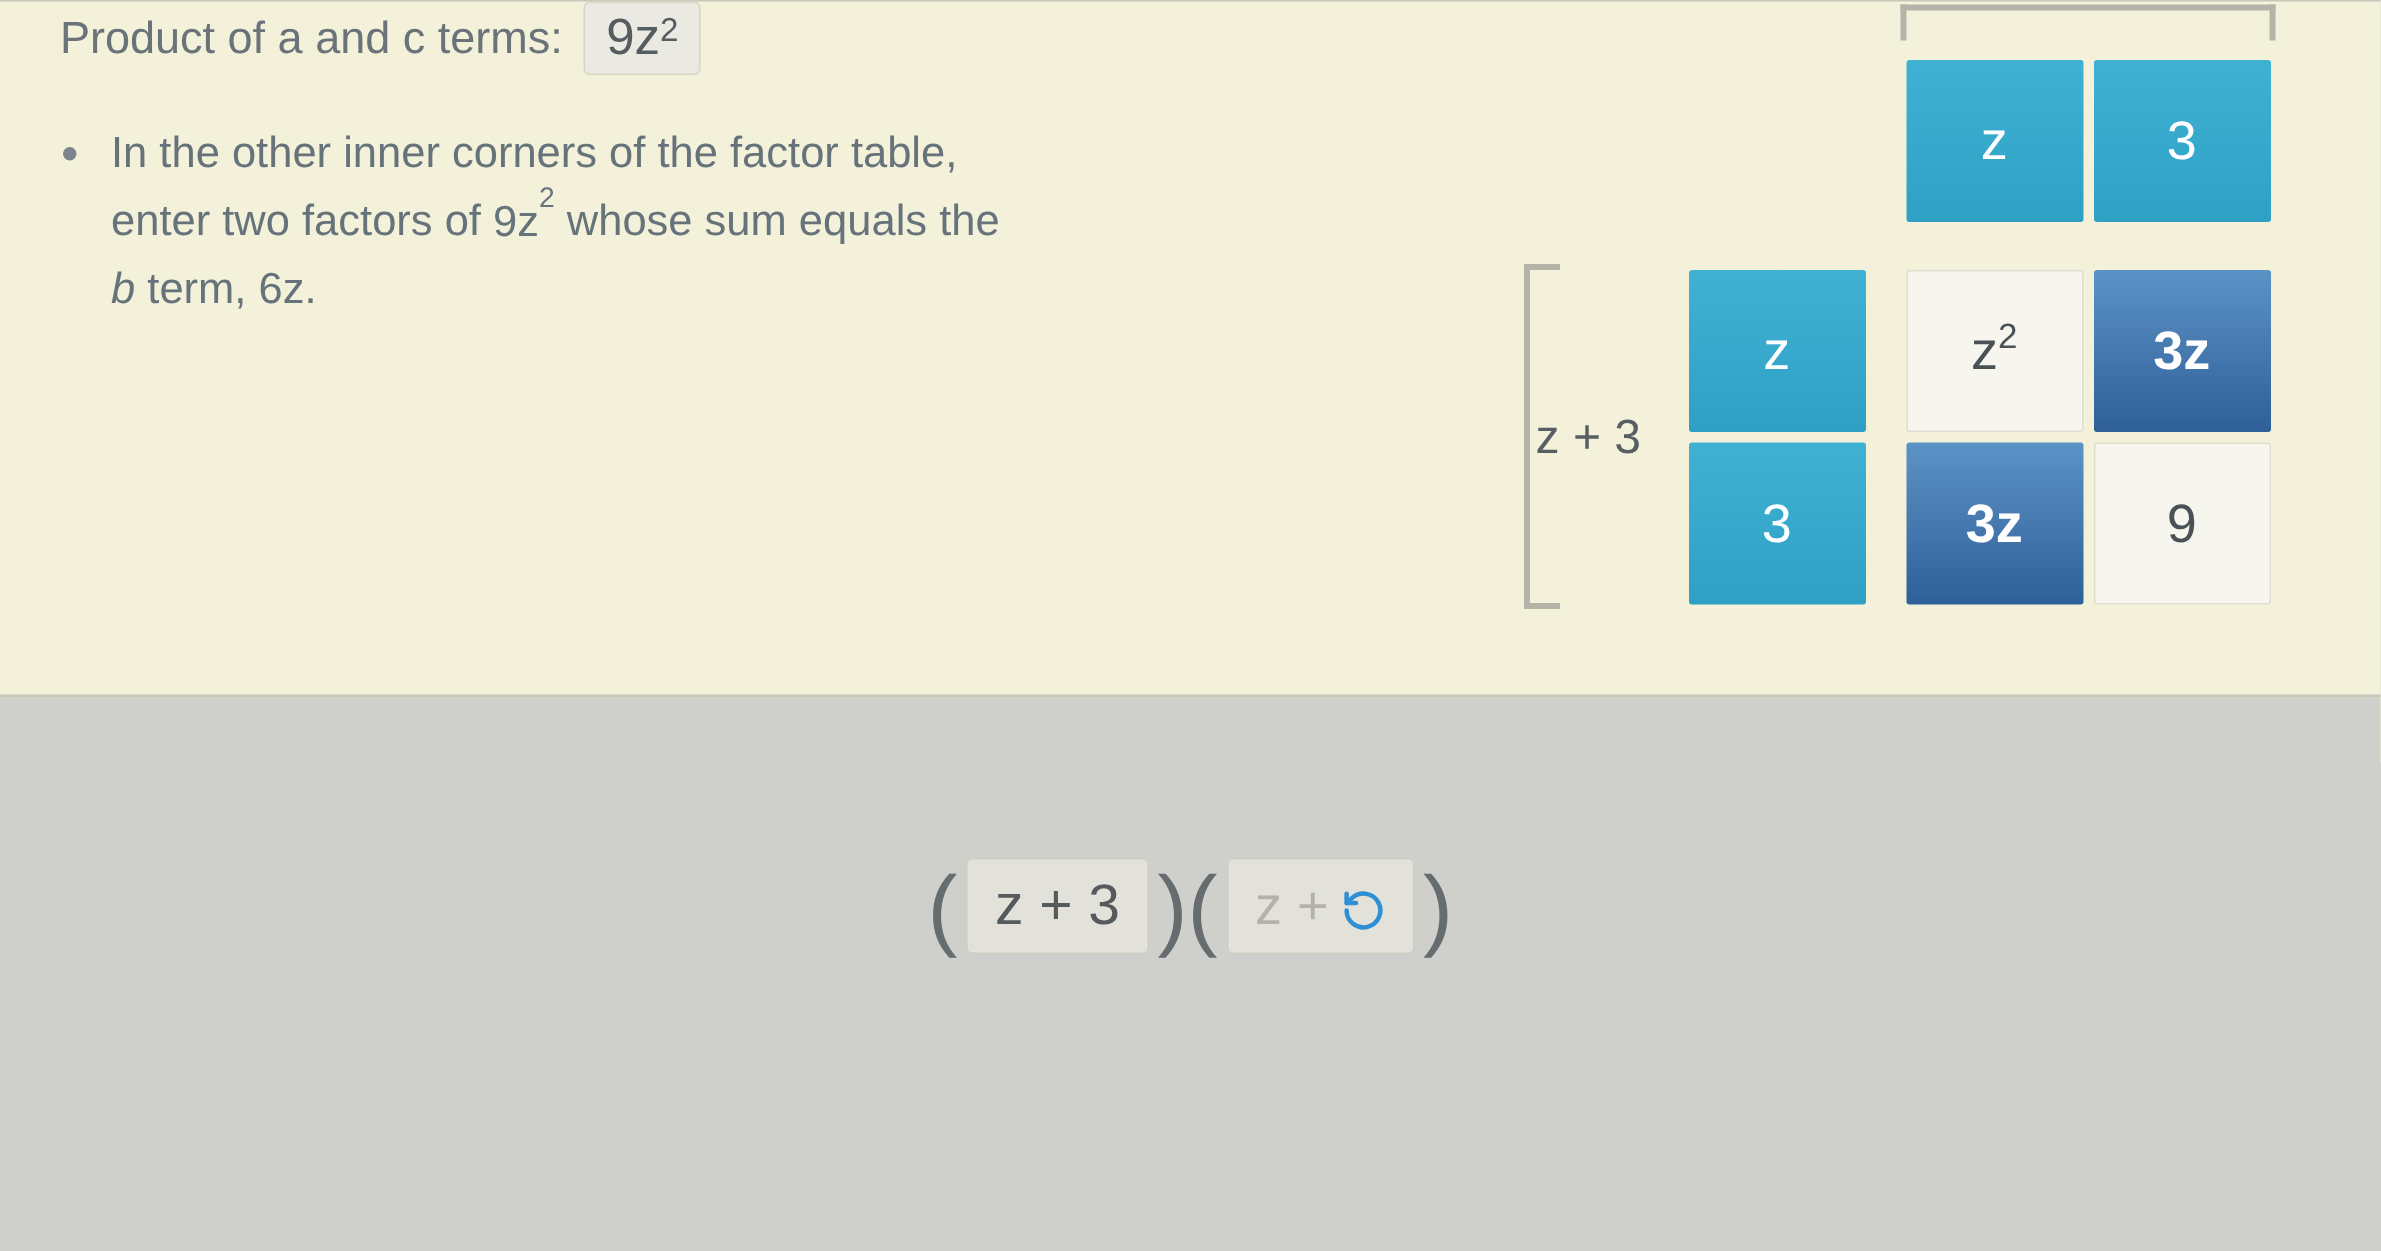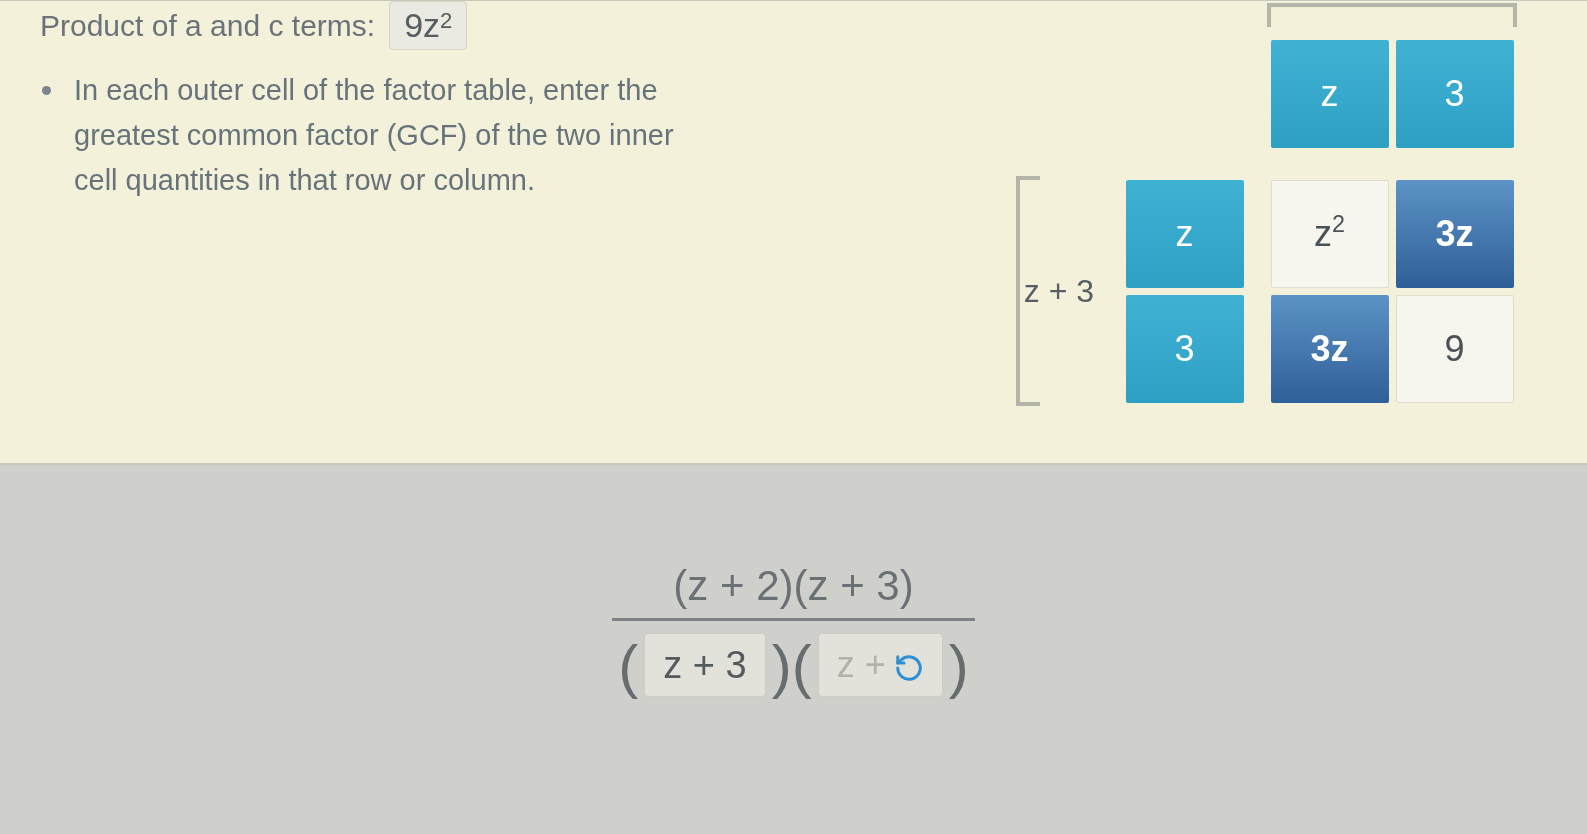--- a/index.html
+++ b/index.html
@@ -24,21 +24,21 @@
   .left-col {
     width: 640px;
     padding-top: 0;
   }
   .product-line {
     font-size: 30px;
     color: #6a7379;
     display: flex;
     align-items: center;
     gap: 14px;
-    margin-bottom: 18px;
+    margin-bottom: 30px;
     padding-top: 0;
   }
   .product-line .expr-box {
     background: #eaeae2;
     border: 1px solid #d6d4c5;
     border-radius: 4px;
     padding: 4px 14px 4px 14px;
     font-size: 34px;
     color: #555d61;
     display: inline-flex;
@@ -191,21 +191,23 @@
 <div class="top-panel">
   <div class="left-col">
     <div class="product-line">
       <span>Product of a and c terms:</span>
       <span class="expr-box">
         <span>9z</span>
           <sup>2</sup>
       </span>
     </div>
     <ul class="instr">
-      <li>In each outer cell of the factor table, enter the greatest common factor (GCF) of the two inner cell quantities in that row or column.</li>
+      <li>
+        <span>In the other inner corners of the factor table, enter two factors of </span><span><span>9z</span><sup>2</sup></span><span> whose sum equals the </span><span class="ital">b</span><span> term, </span><span>6z</span><span>.</span>
+      </li>
     </ul>
   </div>
 
   <div class="right-col">
     <div class="factor-table">
       <div class="ft-wrap">
         <div class="bracket-top"></div>
         <div class="bracket-left"></div>
 
         <div class="c-label-zplus3 plainlabel">z + 3</div>
@@ -223,21 +225,20 @@
         <div class="cell bluegrad c-in-3z-a">3z</div>
         <div class="cell bluegrad c-in-3z-b">3z</div>
         <div class="cell white c-in-9">9</div>
       </div>
     </div>
   </div>
 </div>
 
 <div class="fraction-area">
   <div class="frac">
-    <div class="num">(z + 2)(z + 3)</div>
     <div class="den">
       <span class="paren">(</span>
       <span class="answer-box">z + 3</span>
       <span class="paren">)</span>
       <span class="paren">(</span>
       <span class="answer-box ghost">
         <span>z +</span>
         <span class="refresh-icon">
           <svg viewBox="0 0 24 24" fill="none" stroke="#2e8fd4" stroke-width="2.4" stroke-linecap="round" stroke-linejoin="round">
             <path d="M3 12a9 9 0 1 0 3-6.7L3 8"></path>

